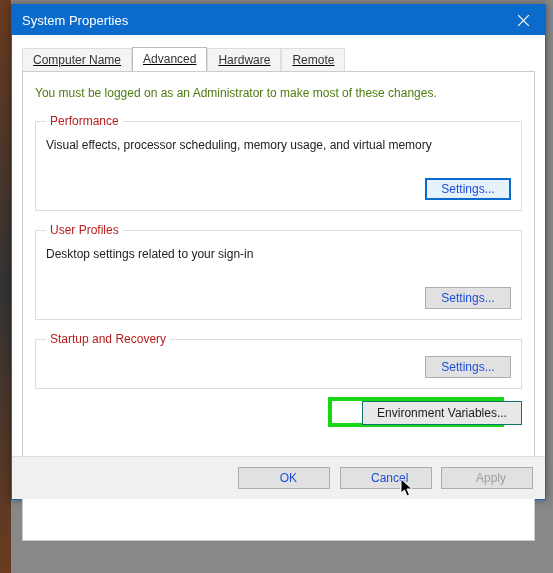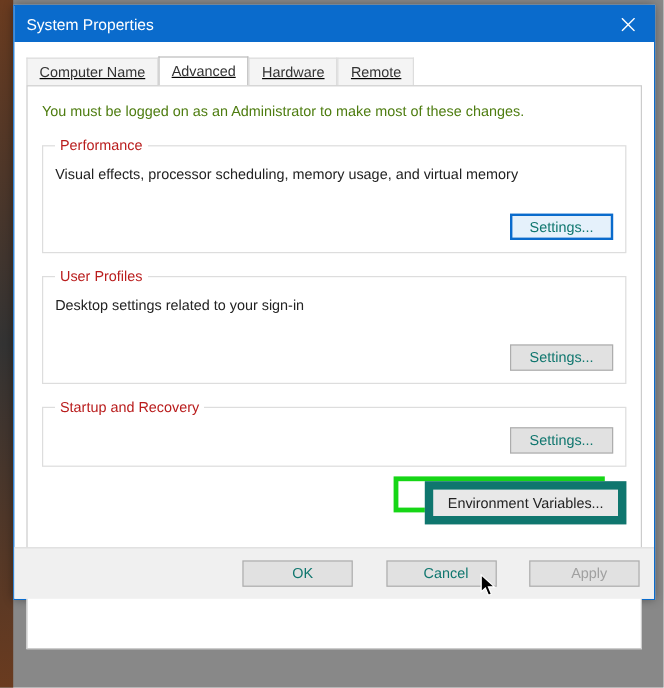--- a/index.html
+++ b/index.html
@@ -93,36 +93,36 @@
   font-size: 12px;
 }
 .desc { color: #222; margin-bottom: 26px; }
 .btn-row { text-align: right; }
 .btn {
   display: inline-block;
   min-width: 86px;
   padding: 3px 12px;
   border: 1px solid #adadad;
   background: #e1e1e1;
-  color: #0f766e;
+  color: #1d4ed8;
   text-align: center;
   font-size: 12px;
   font-family: inherit;
 }
 .btn.primary {
   border: 2px solid #0a6bcc;
   background: #e5f1fb;
   padding: 2px 11px;
 }
 .env-row { text-align: right; margin-top: 10px; }
 .env-btn {
   display: inline-block;
   min-width: 160px;
   padding: 4px 12px;
-  border: 7px solid #0f766e;
+  border: 1px solid #0f766e;
   background: #e8e8e8;
   color: #222;
   font-size: 12px;
   position: relative;
 }
 .env-highlight {
   position: absolute;
   border: 4px solid #16d616;
   right: 18px;
   width: 176px;
@@ -130,21 +130,21 @@
   pointer-events: none;
 }
 .footer {
   position: absolute;
   bottom: 0; left: 0; right: 0;
   border-top: 1px solid #ddd;
   padding: 10px 12px;
   text-align: right;
   background: #f0f0f0;
 }
-.footer .btn { min-width: 92px; margin-left: 24px; padding-left: 20px; }
+.footer .btn { min-width: 92px; margin-left: 6px; padding-left: 20px; }
 .footer .btn.disabled { color: #a0a0a0; }
 
 .cursor {
   position: absolute;
   pointer-events: none;
   z-index: 1000;
 }
 .cursor svg { width: 16px; height: 20px; }
 
 

